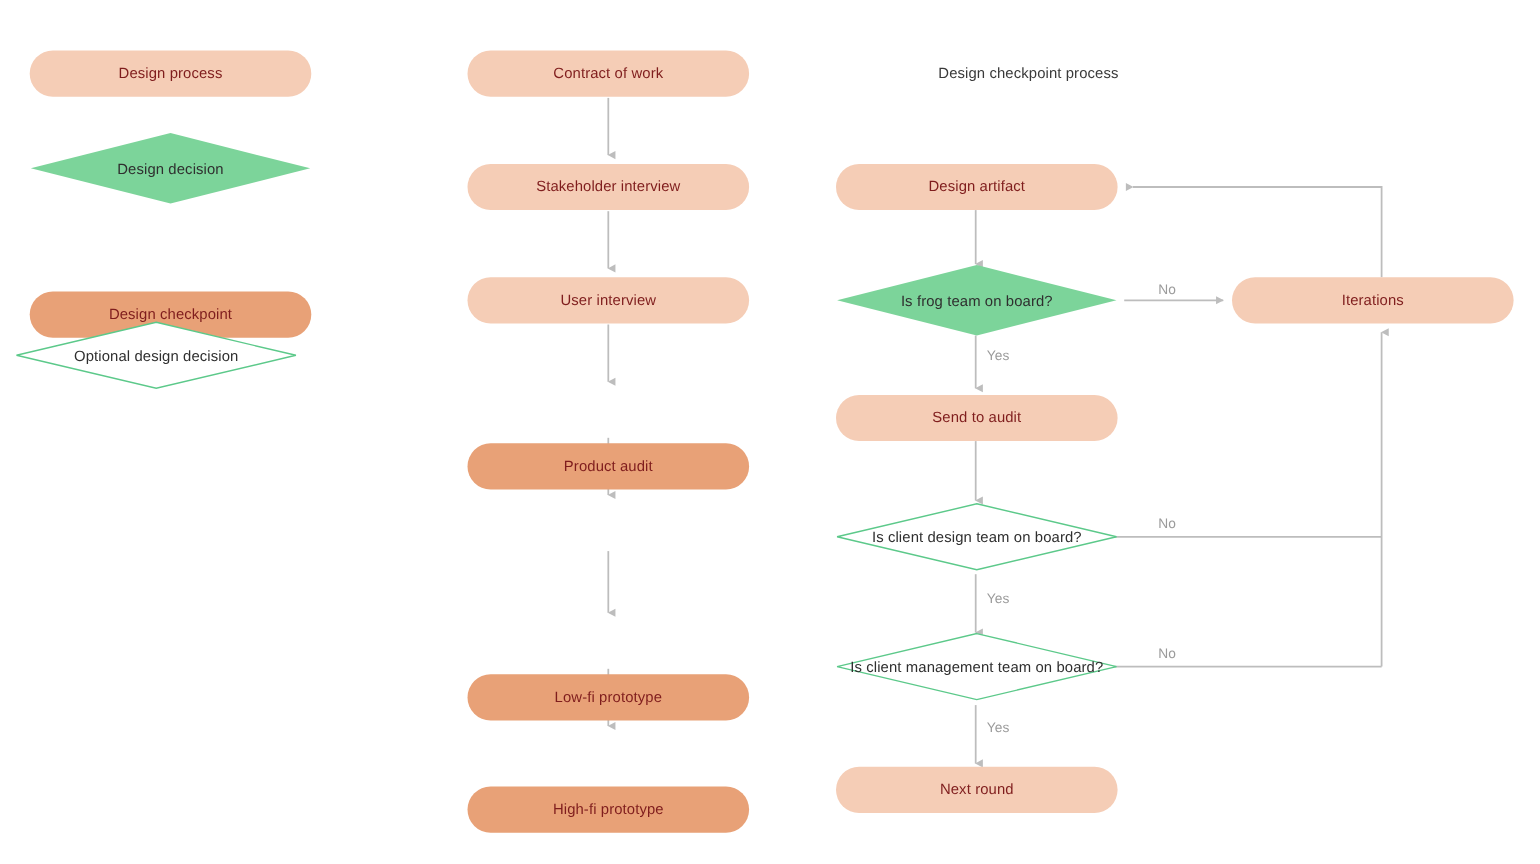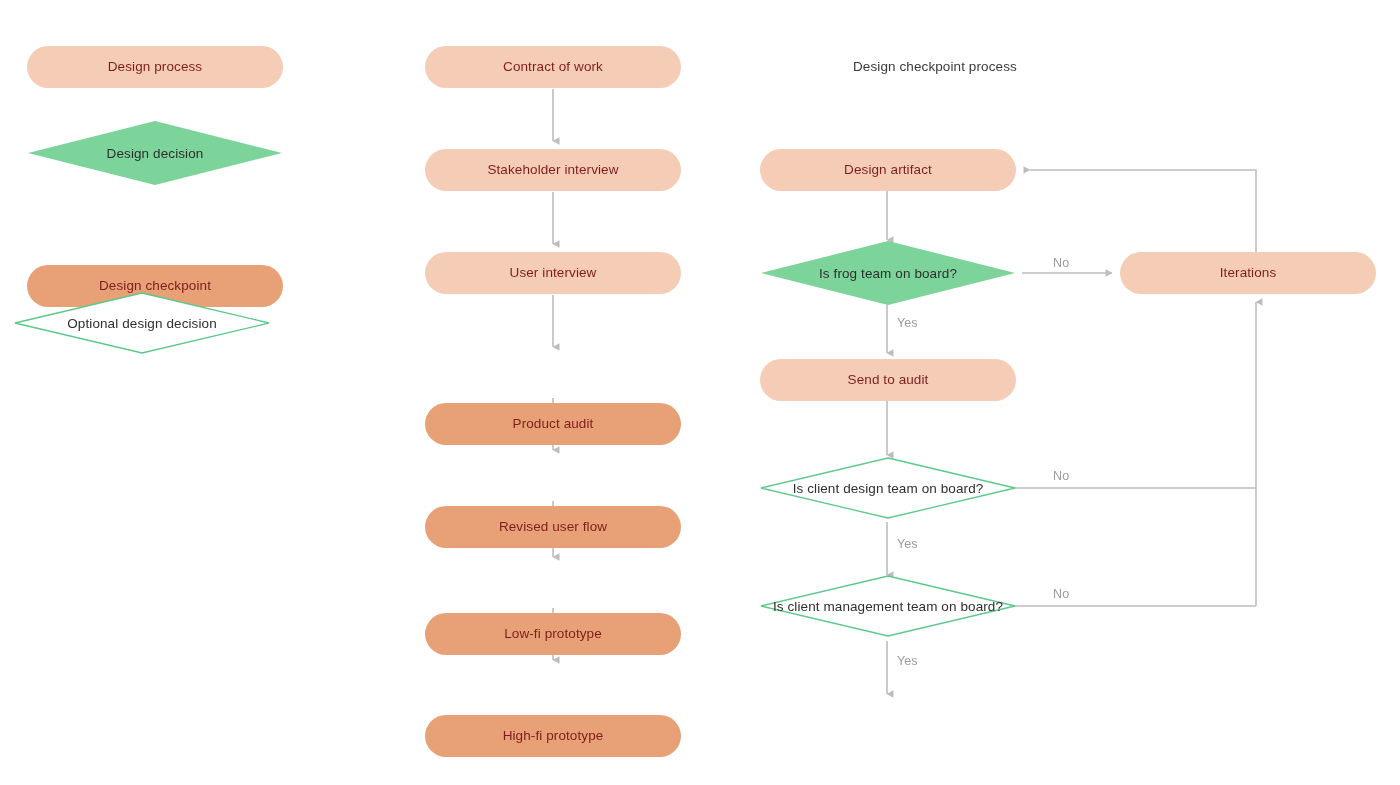--- a/index.html
+++ b/index.html
@@ -163,23 +163,20 @@
   </div>
 
   <div class="node pill light" style="left:425px; top:252px; width:256px; height:42px;">
     <span>User interview</span>
   </div>
 
   <div class="node pill dark" style="left:425px; top:355px; width:256px; height:42px;">
     <span>Product audit</span>
   </div>
 
-  <div class="node pill dark" style="left:425px; top:458px; width:256px; height:42px;">
-    <span>Revised user flow</span>
-  </div>
 
   <div class="node pill dark" style="left:425px; top:565px; width:256px; height:42px;">
     <span>Low-fi prototype</span>
   </div>
 
   <div class="node pill dark" style="left:425px; top:667px; width:256px; height:42px;text-align:right;">
     <span>High-fi prototype</span>
   </div>
 
   <div class="section-title" style="left:807px; top:59px;">Design checkpoint process</div>
@@ -206,20 +203,23 @@
     <div class="diamond-label">Is client design team on board?</div>
   </div>
 
   <div class="diamond-wrap" style="left:760px; top:575px; width:256px; height:62px;">
     <svg width="256" height="62" viewBox="0 0 256 62" xmlns="http://www.w3.org/2000/svg">
       <polygon points="128,1 255,31 128,61 1,31" fill="#ffffff" stroke="#5CC98A" stroke-width="1.3"></polygon>
     </svg>
     <div class="diamond-label">Is client management team on board?</div>
   </div>
 
+  <div class="node pill light" style="left:760px; top:697px; width:256px; height:42px;">
+    <span>Next round</span>
+  </div>
 
   <div class="node pill light" style="left:1120px; top:252px; width:256px; height:42px;">
     <span>Iterations</span>
   </div>
 
   <div class="edge-label" style="left:1053px; top:256px;">No</div>
 
   <div class="edge-label" style="left:897px; top:316px;">Yes</div>
 
   <div class="edge-label" style="left:1053px; top:469px;">No</div>

